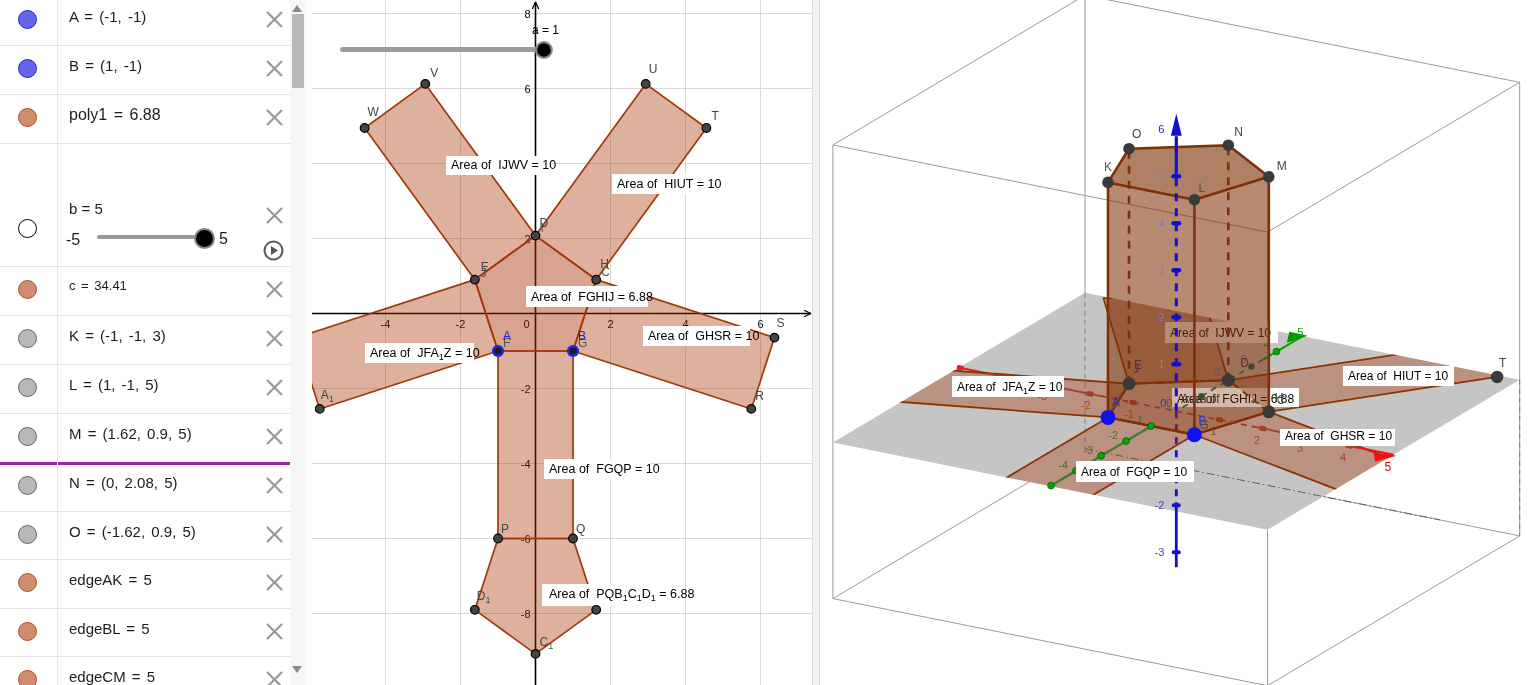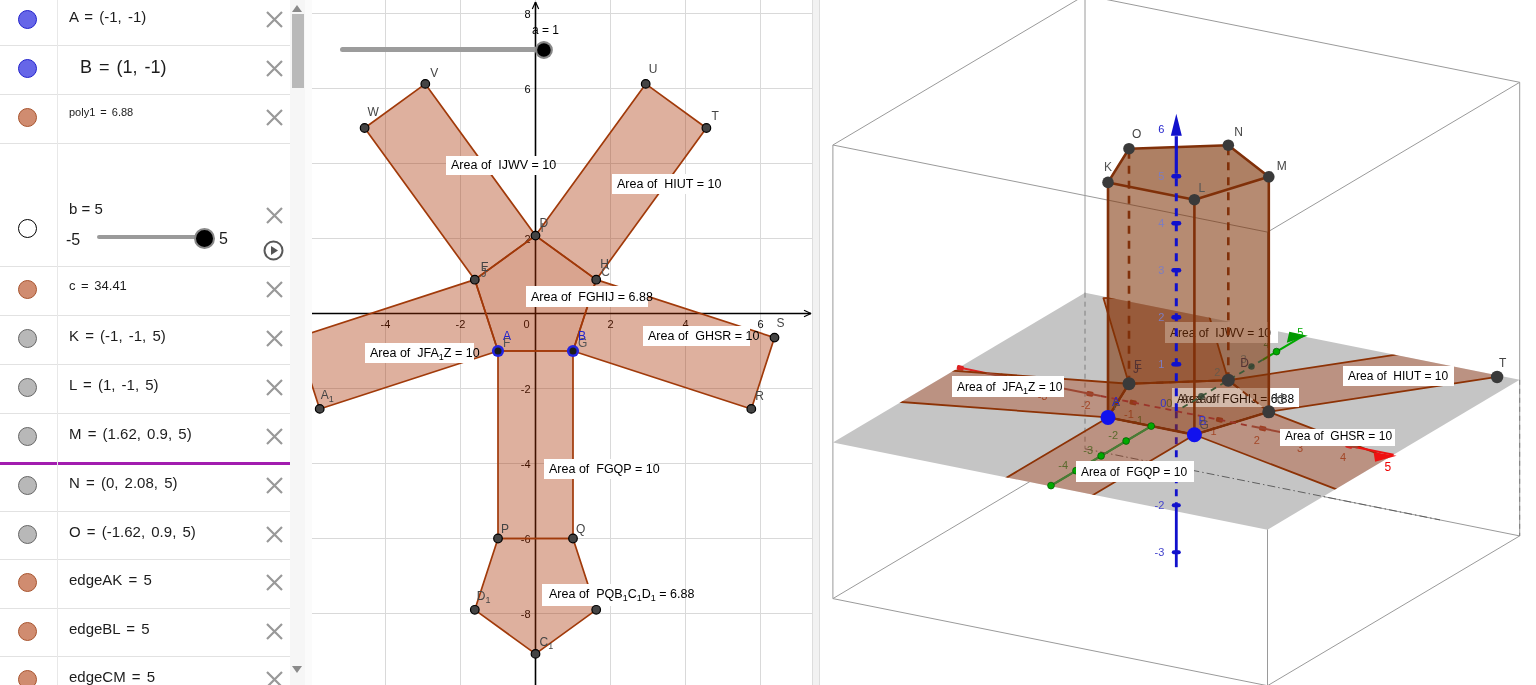--- a/index.html
+++ b/index.html
@@ -7,28 +7,28 @@
 <div id="root">
 <div style="position:absolute;left:0;top:-4px;width:290px;height:49px;border-bottom:1px solid #e2e2e2">
       <div style="position:absolute;left:18px;top:14px;width:17px;height:17px;border-radius:50%;background:#6666e8;border:1.6px solid #2222cc"></div>
       <div style="position:absolute;left:69px;top:12px;font-size:15px;word-spacing:2px;color:#1c1c1c">A = (-1, -1)</div>
       <div style="position:absolute;left:265px;top:14px"><svg width="19" height="19" viewBox="0 0 19 19">
           <path d="M2,2 L17,17 M17,2 L2,17" stroke="#999" stroke-width="2.2"></path>
         </svg></div>
     </div>
     <div style="position:absolute;left:0;top:45px;width:290px;height:49px;border-bottom:1px solid #e2e2e2">
       <div style="position:absolute;left:18px;top:14px;width:17px;height:17px;border-radius:50%;background:#6666e8;border:1.6px solid #2222cc"></div>
-      <div style="position:absolute;left:80px;top:12px;font-size:18px;word-spacing:2px;color:#1c1c1c">B = (1, -1)</div>
+      <div style="position:absolute;left:69px;top:12px;font-size:15px;word-spacing:2px;color:#1c1c1c">B = (1, -1)</div>
       <div style="position:absolute;left:265px;top:14px"><svg width="19" height="19" viewBox="0 0 19 19">
           <path d="M2,2 L17,17 M17,2 L2,17" stroke="#999" stroke-width="2.2"></path>
         </svg></div>
     </div>
     <div style="position:absolute;left:0;top:94px;width:290px;height:49px;border-bottom:1px solid #e2e2e2">
       <div style="position:absolute;left:18px;top:14px;width:17px;height:17px;border-radius:50%;background:#d08c70;border:1.6px solid #a8542e"></div>
-      <div style="position:absolute;left:69px;top:12px;font-size:11px;word-spacing:2px;color:#1c1c1c">poly1 = 6.88</div>
+      <div style="position:absolute;left:69px;top:12px;font-size:16px;word-spacing:2px;color:#1c1c1c">poly1 = 6.88</div>
       <div style="position:absolute;left:265px;top:14px"><svg width="19" height="19" viewBox="0 0 19 19">
           <path d="M2,2 L17,17 M17,2 L2,17" stroke="#999" stroke-width="2.2"></path>
         </svg></div>
     </div>
     <div style="position:absolute;left:0;top:192px;width:290px;height:74px;border-bottom:1px solid #e2e2e2">
       <div style="position:absolute;left:18px;top:27px;width:17px;height:17px;border-radius:50%;background:#ffffff;border:1.6px solid #000000"></div>
       <div style="position:absolute;left:69px;top:8px;font-size:15px;color:#1c1c1c">b = 5</div>
       <div style="position:absolute;left:66px;top:39px;font-size:16px;color:#1c1c1c">-5</div>
       <div style="position:absolute;left:97px;top:43px;width:112px;height:4px;background:#9a9a9a;border-radius:2px"></div>
       <div style="position:absolute;left:194px;top:36px;width:17px;height:17px;border-radius:50%;background:#000;border:2px solid #888"></div>
@@ -43,21 +43,21 @@
     </div>
     <div style="position:absolute;left:0;top:266px;width:290px;height:49px;border-bottom:1px solid #e2e2e2">
       <div style="position:absolute;left:18px;top:14px;width:17px;height:17px;border-radius:50%;background:#d08c70;border:1.6px solid #a8542e"></div>
       <div style="position:absolute;left:69px;top:12px;font-size:13px;word-spacing:2px;color:#1c1c1c">c = 34.41</div>
       <div style="position:absolute;left:265px;top:14px"><svg width="19" height="19" viewBox="0 0 19 19">
           <path d="M2,2 L17,17 M17,2 L2,17" stroke="#999" stroke-width="2.2"></path>
         </svg></div>
     </div>
     <div style="position:absolute;left:0;top:315px;width:290px;height:49px;border-bottom:1px solid #e2e2e2">
       <div style="position:absolute;left:18px;top:14px;width:17px;height:17px;border-radius:50%;background:#b8b8b8;border:1.6px solid #666666"></div>
-      <div style="position:absolute;left:69px;top:12px;font-size:15px;word-spacing:2px;color:#1c1c1c">K = (-1, -1, 5)</div>
+      <div style="position:absolute;left:69px;top:12px;font-size:15px;word-spacing:2px;color:#1c1c1c">K = (-1, -1, 3)</div>
       <div style="position:absolute;left:265px;top:14px"><svg width="19" height="19" viewBox="0 0 19 19">
           <path d="M2,2 L17,17 M17,2 L2,17" stroke="#999" stroke-width="2.2"></path>
         </svg></div>
     </div>
     <div style="position:absolute;left:0;top:364px;width:290px;height:49px;border-bottom:1px solid #e2e2e2">
       <div style="position:absolute;left:18px;top:14px;width:17px;height:17px;border-radius:50%;background:#b8b8b8;border:1.6px solid #666666"></div>
       <div style="position:absolute;left:69px;top:12px;font-size:15px;word-spacing:2px;color:#1c1c1c">L = (1, -1, 5)</div>
       <div style="position:absolute;left:265px;top:14px"><svg width="19" height="19" viewBox="0 0 19 19">
           <path d="M2,2 L17,17 M17,2 L2,17" stroke="#999" stroke-width="2.2"></path>
         </svg></div>

